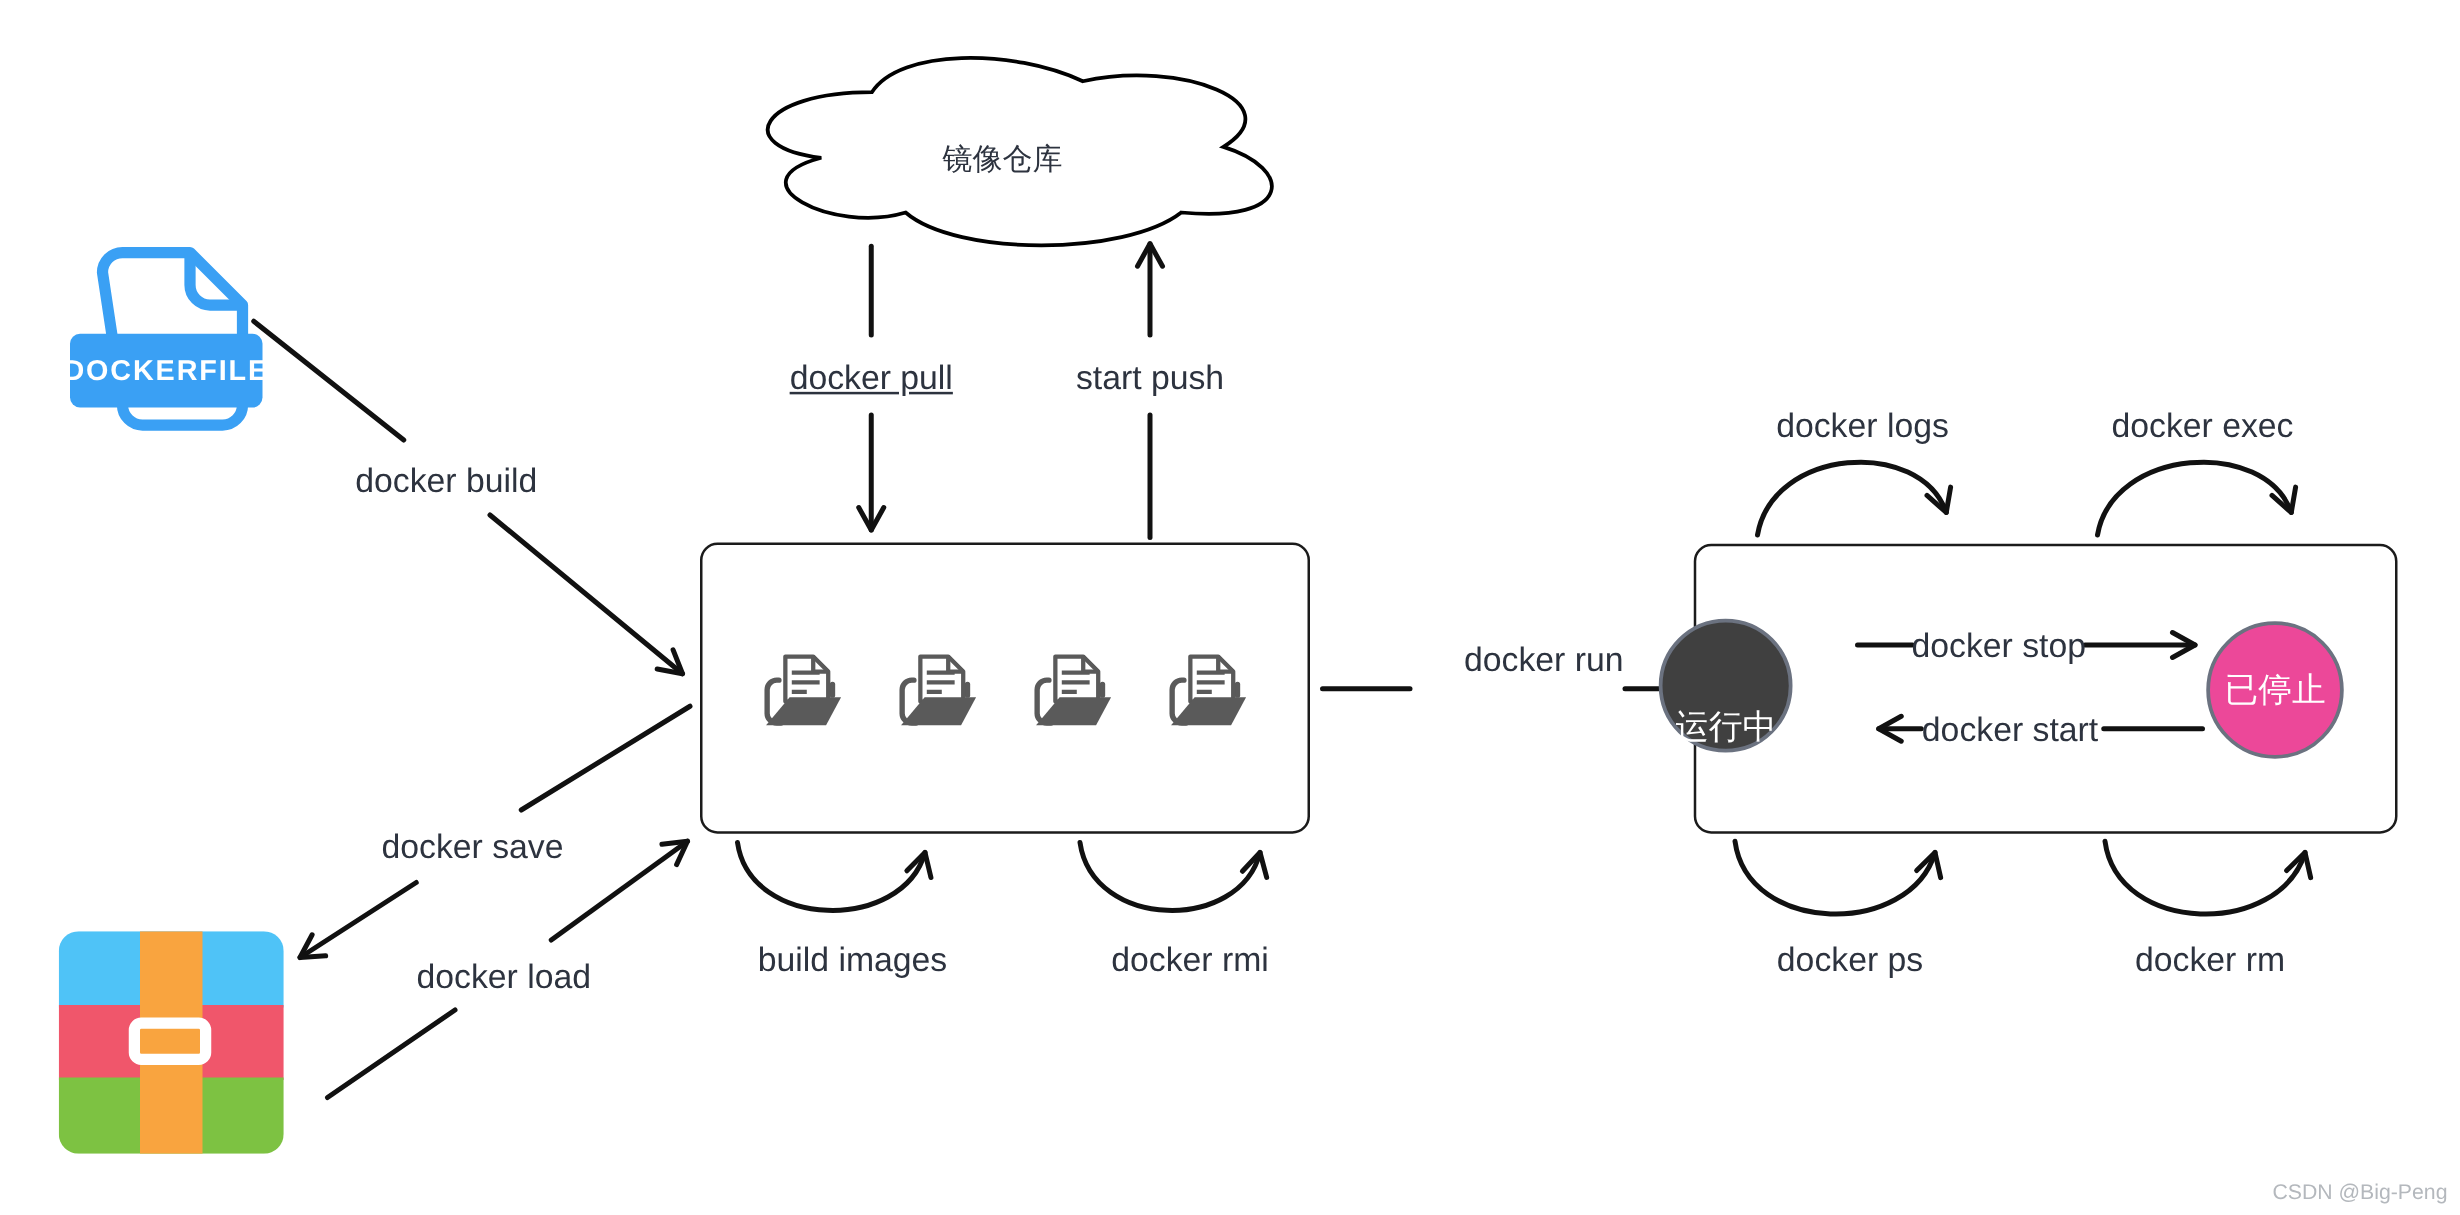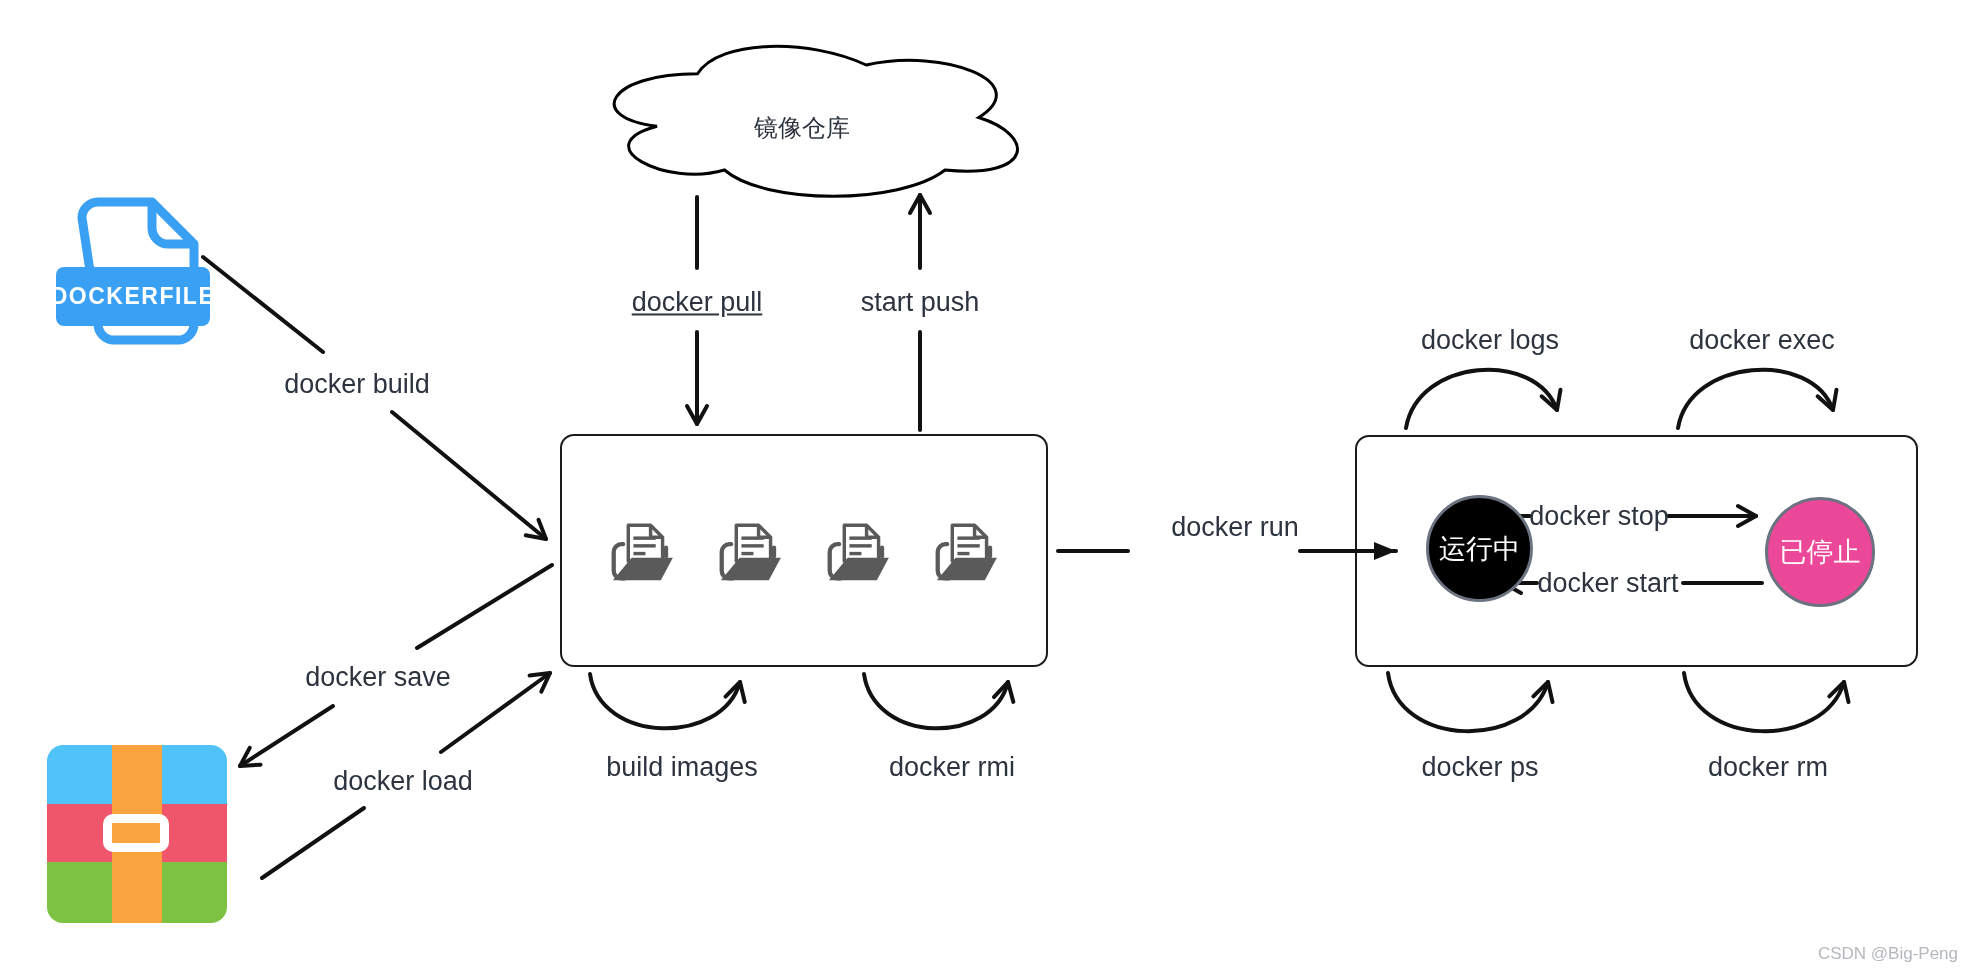--- a/index.html
+++ b/index.html
@@ -19,21 +19,21 @@
   .cloud-lbl{font-size:24px;}
   .icons-row{
     position:absolute;left:560px;top:434px;width:488px;height:233px;
     display:flex;align-items:center;justify-content:center;gap:36px;
   }
   .img-icon{width:72px;height:68px;display:block;}
   .circle{
     position:absolute;border:3px solid #6b7280;border-radius:50%;box-sizing:border-box;
     display:flex;align-items:center;justify-content:center;color:#ffffff;font-size:27px;
   }
-  .circle.running{left:1426px;top:495px;width:107px;height:107px;background:#000000;}
+  .circle.running{left:1327px;top:495px;width:107px;height:107px;background:#404040;align-items:flex-end;}
   .circle.stopped{left:1765px;top:497px;width:110px;height:110px;background:#ec4899;}
   
   .dockerfile{position:absolute;left:70px;top:190px;width:152px;height:170px;}
   .dockerfile svg{position:absolute;left:0;top:0;}
   .banner{
     position:absolute;left:-14px;top:77px;width:154px;height:59px;background:#3aa0f4;
     border-radius:8px;display:flex;align-items:center;justify-content:center;
     color:#ffffff;font-weight:bold;font-size:23px;letter-spacing:1.5px;
   }
   

